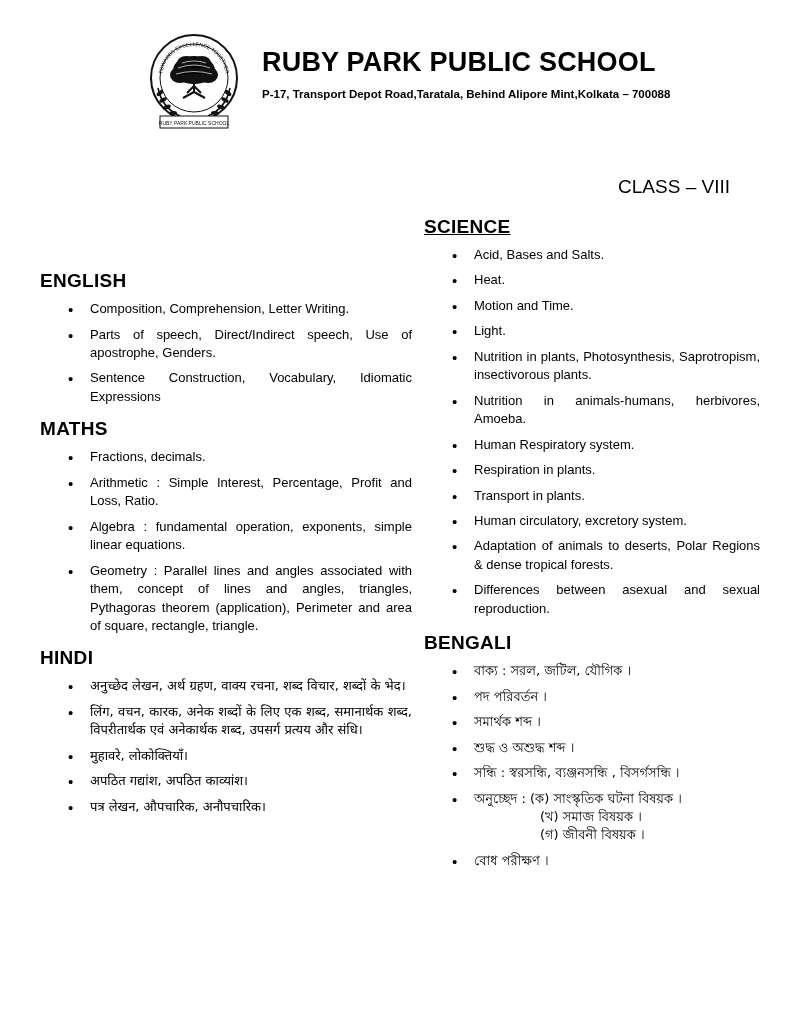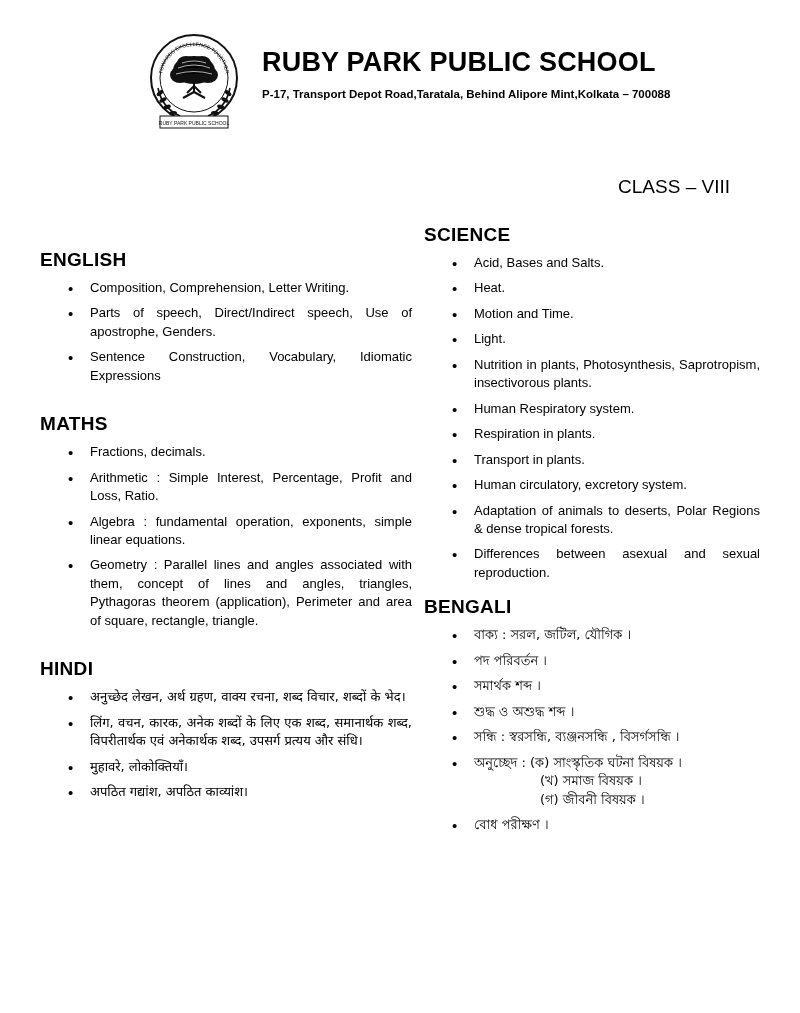--- a/index.html
+++ b/index.html
@@ -71,24 +71,24 @@
   }
   .col-left  { width: 372px; flex: 0 0 372px; }
   .col-right { width: 348px; flex: 0 0 348px; padding-left: 12px; }
 
   h2.subject {
     font-size: 19px;
     font-weight: bold;
     margin: 0 0 8px 0;
     letter-spacing: 0.3px;
   }
-  .col-left h2.subject { margin-top: 28px; }
+  .col-left h2.subject { margin-top: 12px; }
   .col-left h2.subject.first { margin-top: 0; }
   .col-right h2.subject { margin-top: 14px; }
-  .col-right h2.subject.first { margin-top: 8px; }
+  .col-right h2.subject.first { margin-top: 0; text-decoration: underline; }
 
   ul.items {
     list-style: none;
     margin: 0 0 4px 0;
     padding: 0 0 0 24px;
   }
   ul.items li {
     position: relative;
     padding-left: 26px;
     margin-bottom: 7px;
@@ -205,33 +205,35 @@
         <li>Algebra : fundamental operation, exponents, simple linear equations.</li>
         <li>Geometry : Parallel lines and angles associated with them, concept of lines and angles, triangles, Pythagoras theorem (application), Perimeter and area of square, rectangle, triangle.</li>
       </ul>
 
       <h2 class="subject">HINDI</h2>
       <ul class="items indic">
         <li>अनुच्छेद लेखन, अर्थ ग्रहण, वाक्य रचना, शब्द विचार, शब्दों के भेद।</li>
         <li>लिंग, वचन, कारक, अनेक शब्दों के लिए एक शब्द, समानार्थक शब्द, विपरीतार्थक एवं अनेकार्थक शब्द, उपसर्ग प्रत्यय और संधि।</li>
         <li>मुहावरे,  लोकोक्तियाँ।</li>
         <li>अपठित गद्यांश, अपठित काव्यांश।</li>
+        <li>पत्र लेखन,  औपचारिक, अनौपचारिक।</li>
       </ul>
 
     </div>
 
     <div class="col-right">
 
       <h2 class="subject first">SCIENCE</h2>
       <ul class="items tight">
         <li>Acid, Bases and Salts.</li>
         <li>Heat.</li>
         <li>Motion and Time.</li>
         <li>Light.</li>
         <li>Nutrition in plants, Photosynthesis, Saprotropism, insectivorous plants.</li>
+        <li>Nutrition in animals-humans, herbivores, Amoeba.</li>
         <li>Human Respiratory system.</li>
         <li>Respiration in plants.</li>
         <li>Transport in plants.</li>
         <li>Human circulatory, excretory system.</li>
         <li>Adaptation of animals to deserts, Polar Regions &amp; dense tropical forests.</li>
         <li>Differences between asexual and sexual reproduction.</li>
       </ul>
 
       <h2 class="subject">BENGALI</h2>
       <ul class="items indic">

